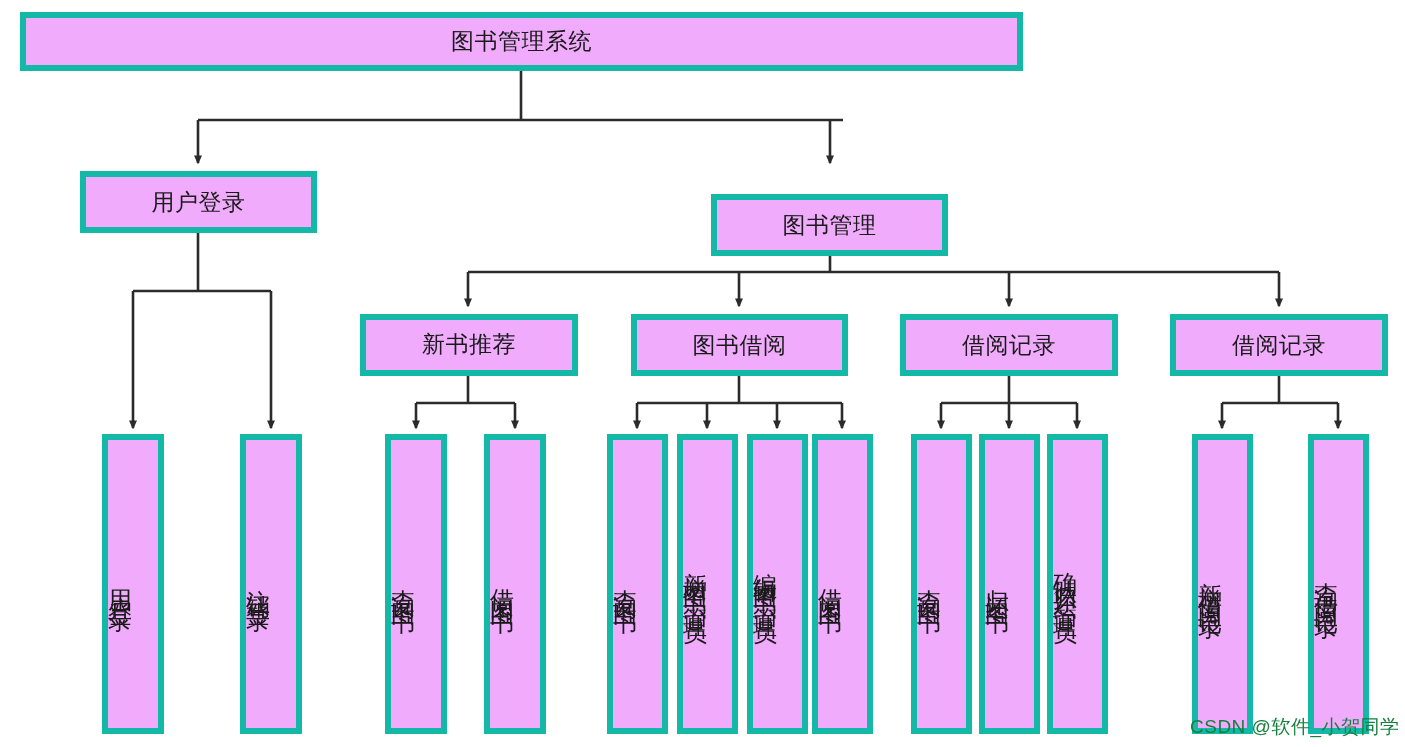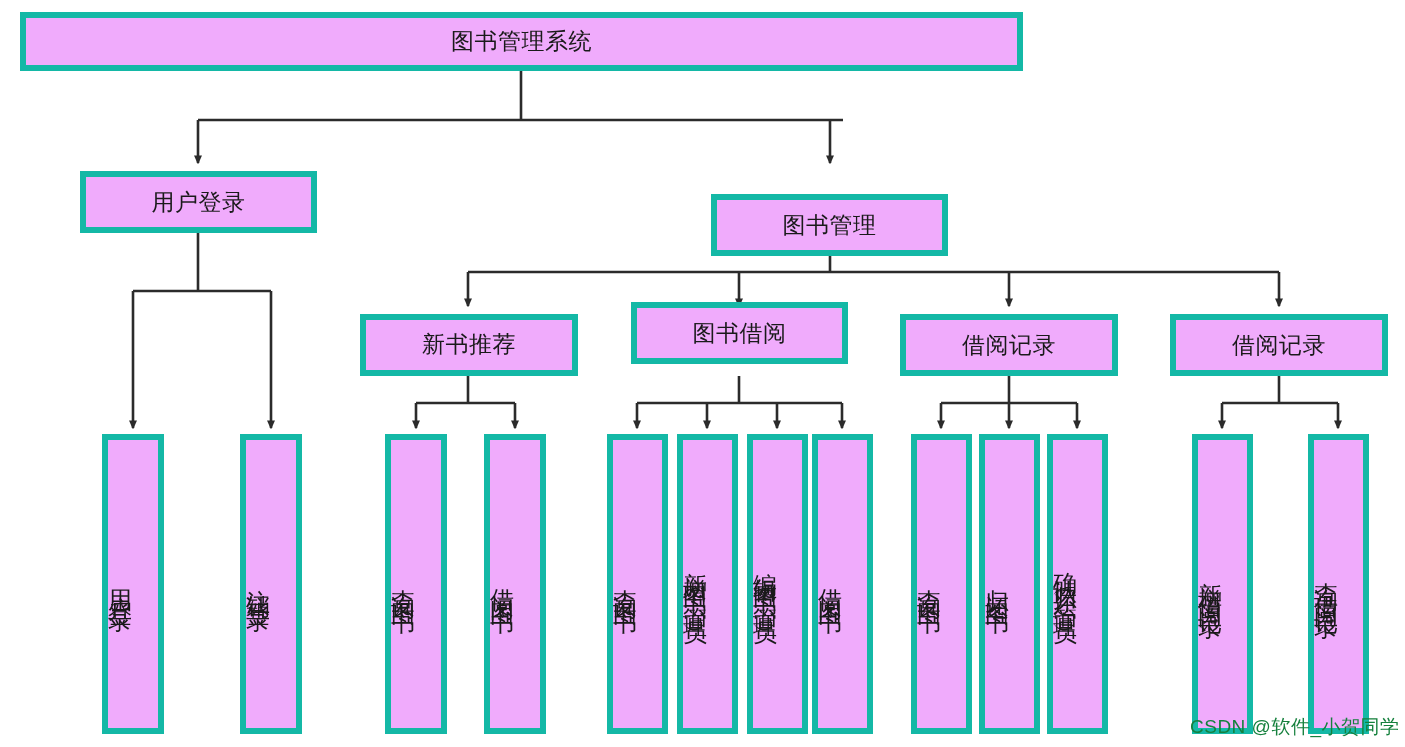--- a/index.html
+++ b/index.html
@@ -137,21 +137,21 @@
   <div class="node horiz" style="left:80px; top:171px; width:237px; height:62px;">
     <span class="node-label">用户登录</span>
   </div>
   <div class="node horiz" style="left:711px; top:171px; width:237px; height:62px;margin-top:23px;">
     <span class="node-label">图书管理</span>
   </div>
 
   <div class="node horiz" style="left:360px; top:314px; width:218px; height:62px;font-family:Liberation Serif, serif;">
     <span class="node-label">新书推荐</span>
   </div>
-  <div class="node horiz" style="left:631px; top:302px; width:217px; height:62px;">
+  <div class="node horiz" style="left:631px; top:314px; width:217px; height:62px;">
     <span class="node-label">图书借阅</span>
   </div>
   <div class="node horiz" style="left:900px; top:314px; width:218px; height:62px;">
     <span class="node-label">借阅记录</span>
   </div>
   <div class="node horiz" style="left:1170px; top:314px; width:218px; height:62px;">
     <span class="node-label">借阅记录</span>
   </div>
 
   <div class="node vert center" style="left:102px; top:434px; width:62px; height:300px;">

